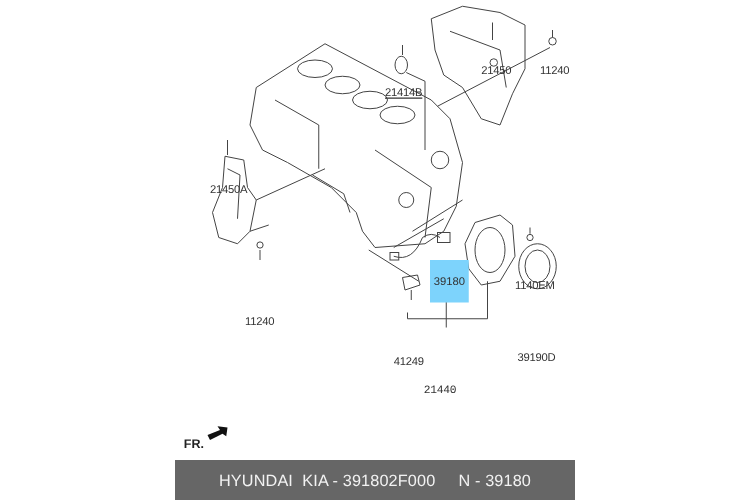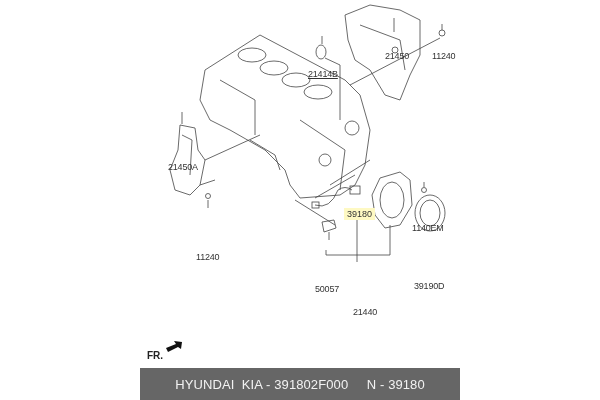--- a/index.html
+++ b/index.html
@@ -1,19 +1,19 @@
 <!DOCTYPE html>
 <html><head>
   <meta charset="utf-8">
   <style>
     html, body { margin:0; padding:0; background:#fff; }
     body { width:600px; height:400px; position:relative; overflow:hidden; font-family:"Liberation Sans", sans-serif; }
     .canvas { position:absolute; left:0; top:0; width:600px; height:400px; }
     .lbl { position:absolute; font-size:9px; color:#333; letter-spacing:-0.2px; white-space:nowrap;margin-top:43px; }
-    .hl { position:absolute; background:#fef9c3; color:#333; font-size:9px; padding:1px 3px; }
+    .hl { position:absolute; background:#7dd3fc; color:#333; font-size:9px; padding:12px 3px; }
     .fr { position:absolute; left:147px; top:350px; font-size:10px; font-weight:bold; color:#222; }
     .bar { position:absolute; left:140px; top:368px; width:320px; height:32px; background:#666; color:#f2f2f2; font-size:13px; display:flex; align-items:center; justify-content:center; letter-spacing:0.1px; }
     .bar span { white-space:pre; }
   </style>
 </head>
 <body>
 
 <svg class="canvas" viewBox="0 0 600 400" width="600" height="400">
   <g fill="none" stroke="#444" stroke-width="0.8">
 
@@ -72,25 +72,25 @@
     <line x1="357" y1="220" x2="357" y2="262"></line>
     <line x1="330" y1="185" x2="370" y2="160"></line>
   </g>
 
   <path d="M166 348 L176 344 L174 341 L182 342 L181 349 L178 347 L168 352 Z" fill="#111"></path>
 </svg>
 
 <div class="lbl" style="left:385px;top:8px;">21450</div>
 <div class="lbl" style="left:432px;top:8px;">11240</div>
 <div class="lbl" style="left:308px;top:26px;text-decoration:underline;">21414B</div>
-<div class="lbl" style="left:168px;top:119px;">21450A</div>
+<div class="lbl" style="left:168px;top:103px;">21450A</div>
 <div class="lbl" style="left:196px;top:209px;">11240</div>
 <div class="lbl" style="left:412px;top:180px;">1140EM</div>
 <div class="hl" style="left:344px;top:208px;">39180</div>
 <div class="lbl" style="left:414px;top:238px;">39190D</div>
-<div class="lbl" style="left:315px;top:241px;">50057</div>
-<div class="lbl" style="left:353px;top:264px;">21440</div>
+<div class="lbl" style="left:315px;top:241px;">41249</div>
+<div class="lbl" style="left:339px;top:264px;font-family:Liberation Mono, monospace;">21440</div>
 
 <div class="fr">FR.</div>
 
 <div class="bar">
   <span>HYUNDAI  KIA - 391802F000     N - 39180</span>
 </div>
 
 </body></html>

